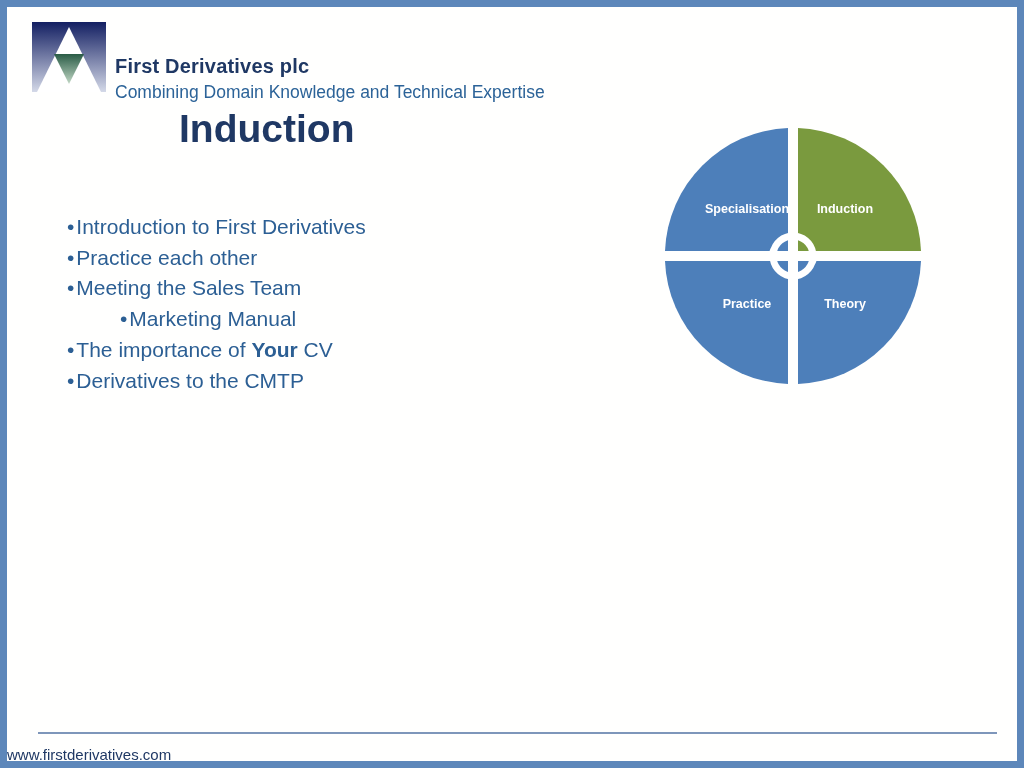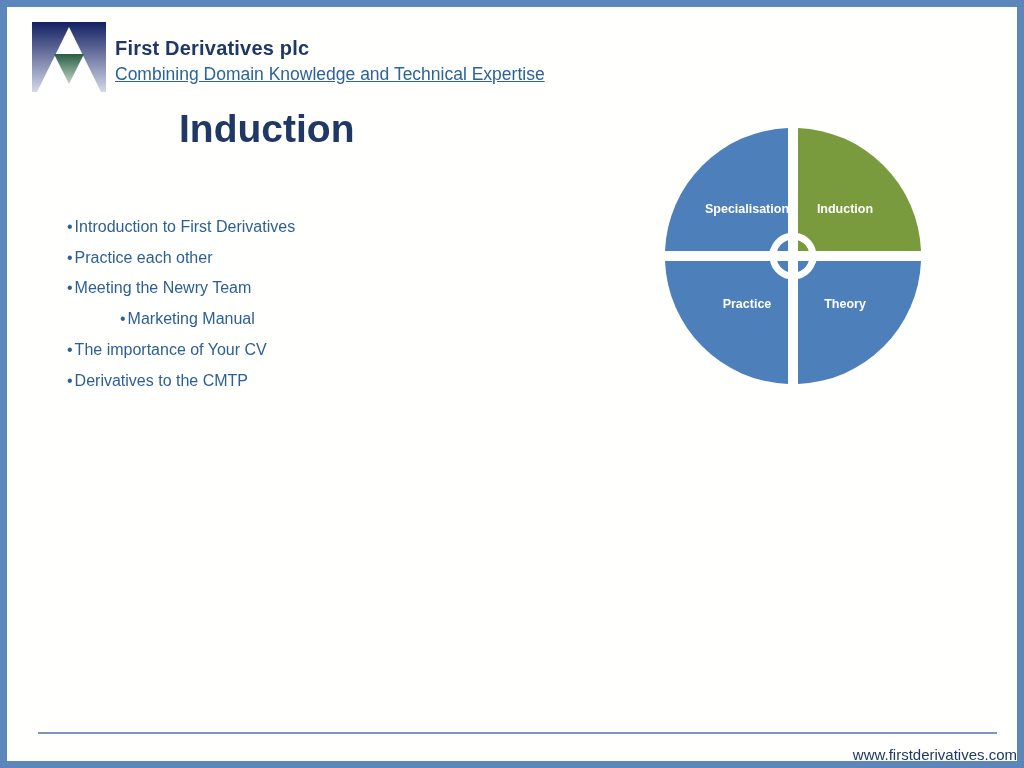--- a/index.html
+++ b/index.html
@@ -4,35 +4,35 @@
 <style>
   html,body { margin:0; padding:0; background:#fff; }
   .slide {
     position:relative; width:1024px; height:768px; box-sizing:border-box;
     border:7px solid #5d87ba; background:#fffffe; overflow:hidden;
     font-family:"Liberation Sans", sans-serif;
   }
   
   .logo { position:absolute; left:25px; top:15px; width:74px; height:70px; }
   .header-text { position:absolute; left:108px; top:30px; }
-  .company { font-size:20px; font-weight:bold; color:#1f3864; letter-spacing:0.2px; }
-  .tagline { font-size:17.5px; color:#2c6398; margin-top:4px;text-decoration:underline; }
+  .company { font-size:20px; font-weight:bold; color:#1f3864; letter-spacing:0.2px;margin-top:18px; }
+  .tagline { font-size:17.5px; color:#2c6398; margin-top:4px; }
   
   .page-title { position:absolute; left:172px; top:100px; font-size:39px; font-weight:bold; color:#1f3864; }
   
-  .bullet-list { position:absolute; left:60px; top:205px; width:560px; font-size:16px; line-height:30.7px; color:#2c5f94; }
+  .bullet-list { position:absolute; left:60px; top:205px; width:560px; font-size:21px; line-height:30.7px; color:#2c5f94; }
   .bullet-item { white-space:nowrap; }
   .bullet-item.level-2 { padding-left:53px; }
   .bullet-item .dot { padding-right:2px; }
   
   .cycle-chart { position:absolute; left:656px; top:119px; width:260px; height:260px; }
   .cycle-chart text { font-family:"Liberation Sans", sans-serif; font-size:12.5px; font-weight:bold; fill:#ffffff; }
   
   .footer-rule { position:absolute; left:31px; top:725px; width:959px; height:2px; background:#7e96ba; }
-  .footer-url { position:absolute; left:0; top:739px; width:100%; text-align:right; font-size:15px; color:#1f3864; }
+  .footer-url { position:absolute; left:0; top:739px; width:100%; text-align:left; font-size:15px; color:#1f3864; }
 </style>
 </head>
 <body>
 
 <div class="slide">
 
   <svg class="logo" viewBox="0 0 74 70">
     <defs>
       <linearGradient id="gradBlue" x1="0" y1="0" x2="0" y2="1">
         <stop offset="0" stop-color="#131f62"></stop>
@@ -51,23 +51,23 @@
   <div class="header-text">
     <div class="company">First Derivatives plc</div>
     <div class="tagline">Combining Domain Knowledge and Technical Expertise</div>
   </div>
 
   <div class="page-title">Induction</div>
 
   <div class="bullet-list">
       <div class="bullet-item"><span class="dot">•</span><span>Introduction to First Derivatives</span></div>
       <div class="bullet-item"><span class="dot">•</span><span>Practice each other</span></div>
-      <div class="bullet-item"><span class="dot">•</span><span>Meeting the Newry Team</span></div>
+      <div class="bullet-item"><span class="dot">•</span><span>Meeting the Sales Team</span></div>
       <div class="bullet-item level-2"><span class="dot">•</span><span>Marketing Manual</span></div>
-      <div class="bullet-item"><span class="dot">•</span><span>The importance of </span><span style="font-weight: normal; text-align: right;">Your</span><span> CV</span></div>
+      <div class="bullet-item"><span class="dot">•</span><span>The importance of </span><span style="font-weight: bold; text-align: right;">Your</span><span> CV</span></div>
       <div class="bullet-item"><span class="dot">•</span><span>Derivatives to the CMTP</span></div>
     </div>
 
   <svg class="cycle-chart" viewBox="0 0 260 260">
     <path d="M125,125 L125,2 A128,128 0 0 0 2,125 Z" fill="#4d7fba"></path>
     <path d="M135,125 L258,125 A128,128 0 0 0 135,2 Z" fill="#7a9a3e"></path>
     <path d="M125,135 L2,135 A128,128 0 0 0 125,258 Z" fill="#4d7fba"></path>
     <path d="M135,135 L135,258 A128,128 0 0 0 258,135 Z" fill="#4d7fba"></path>
 
     <text x="84" y="87" text-anchor="middle">Specialisation</text>

